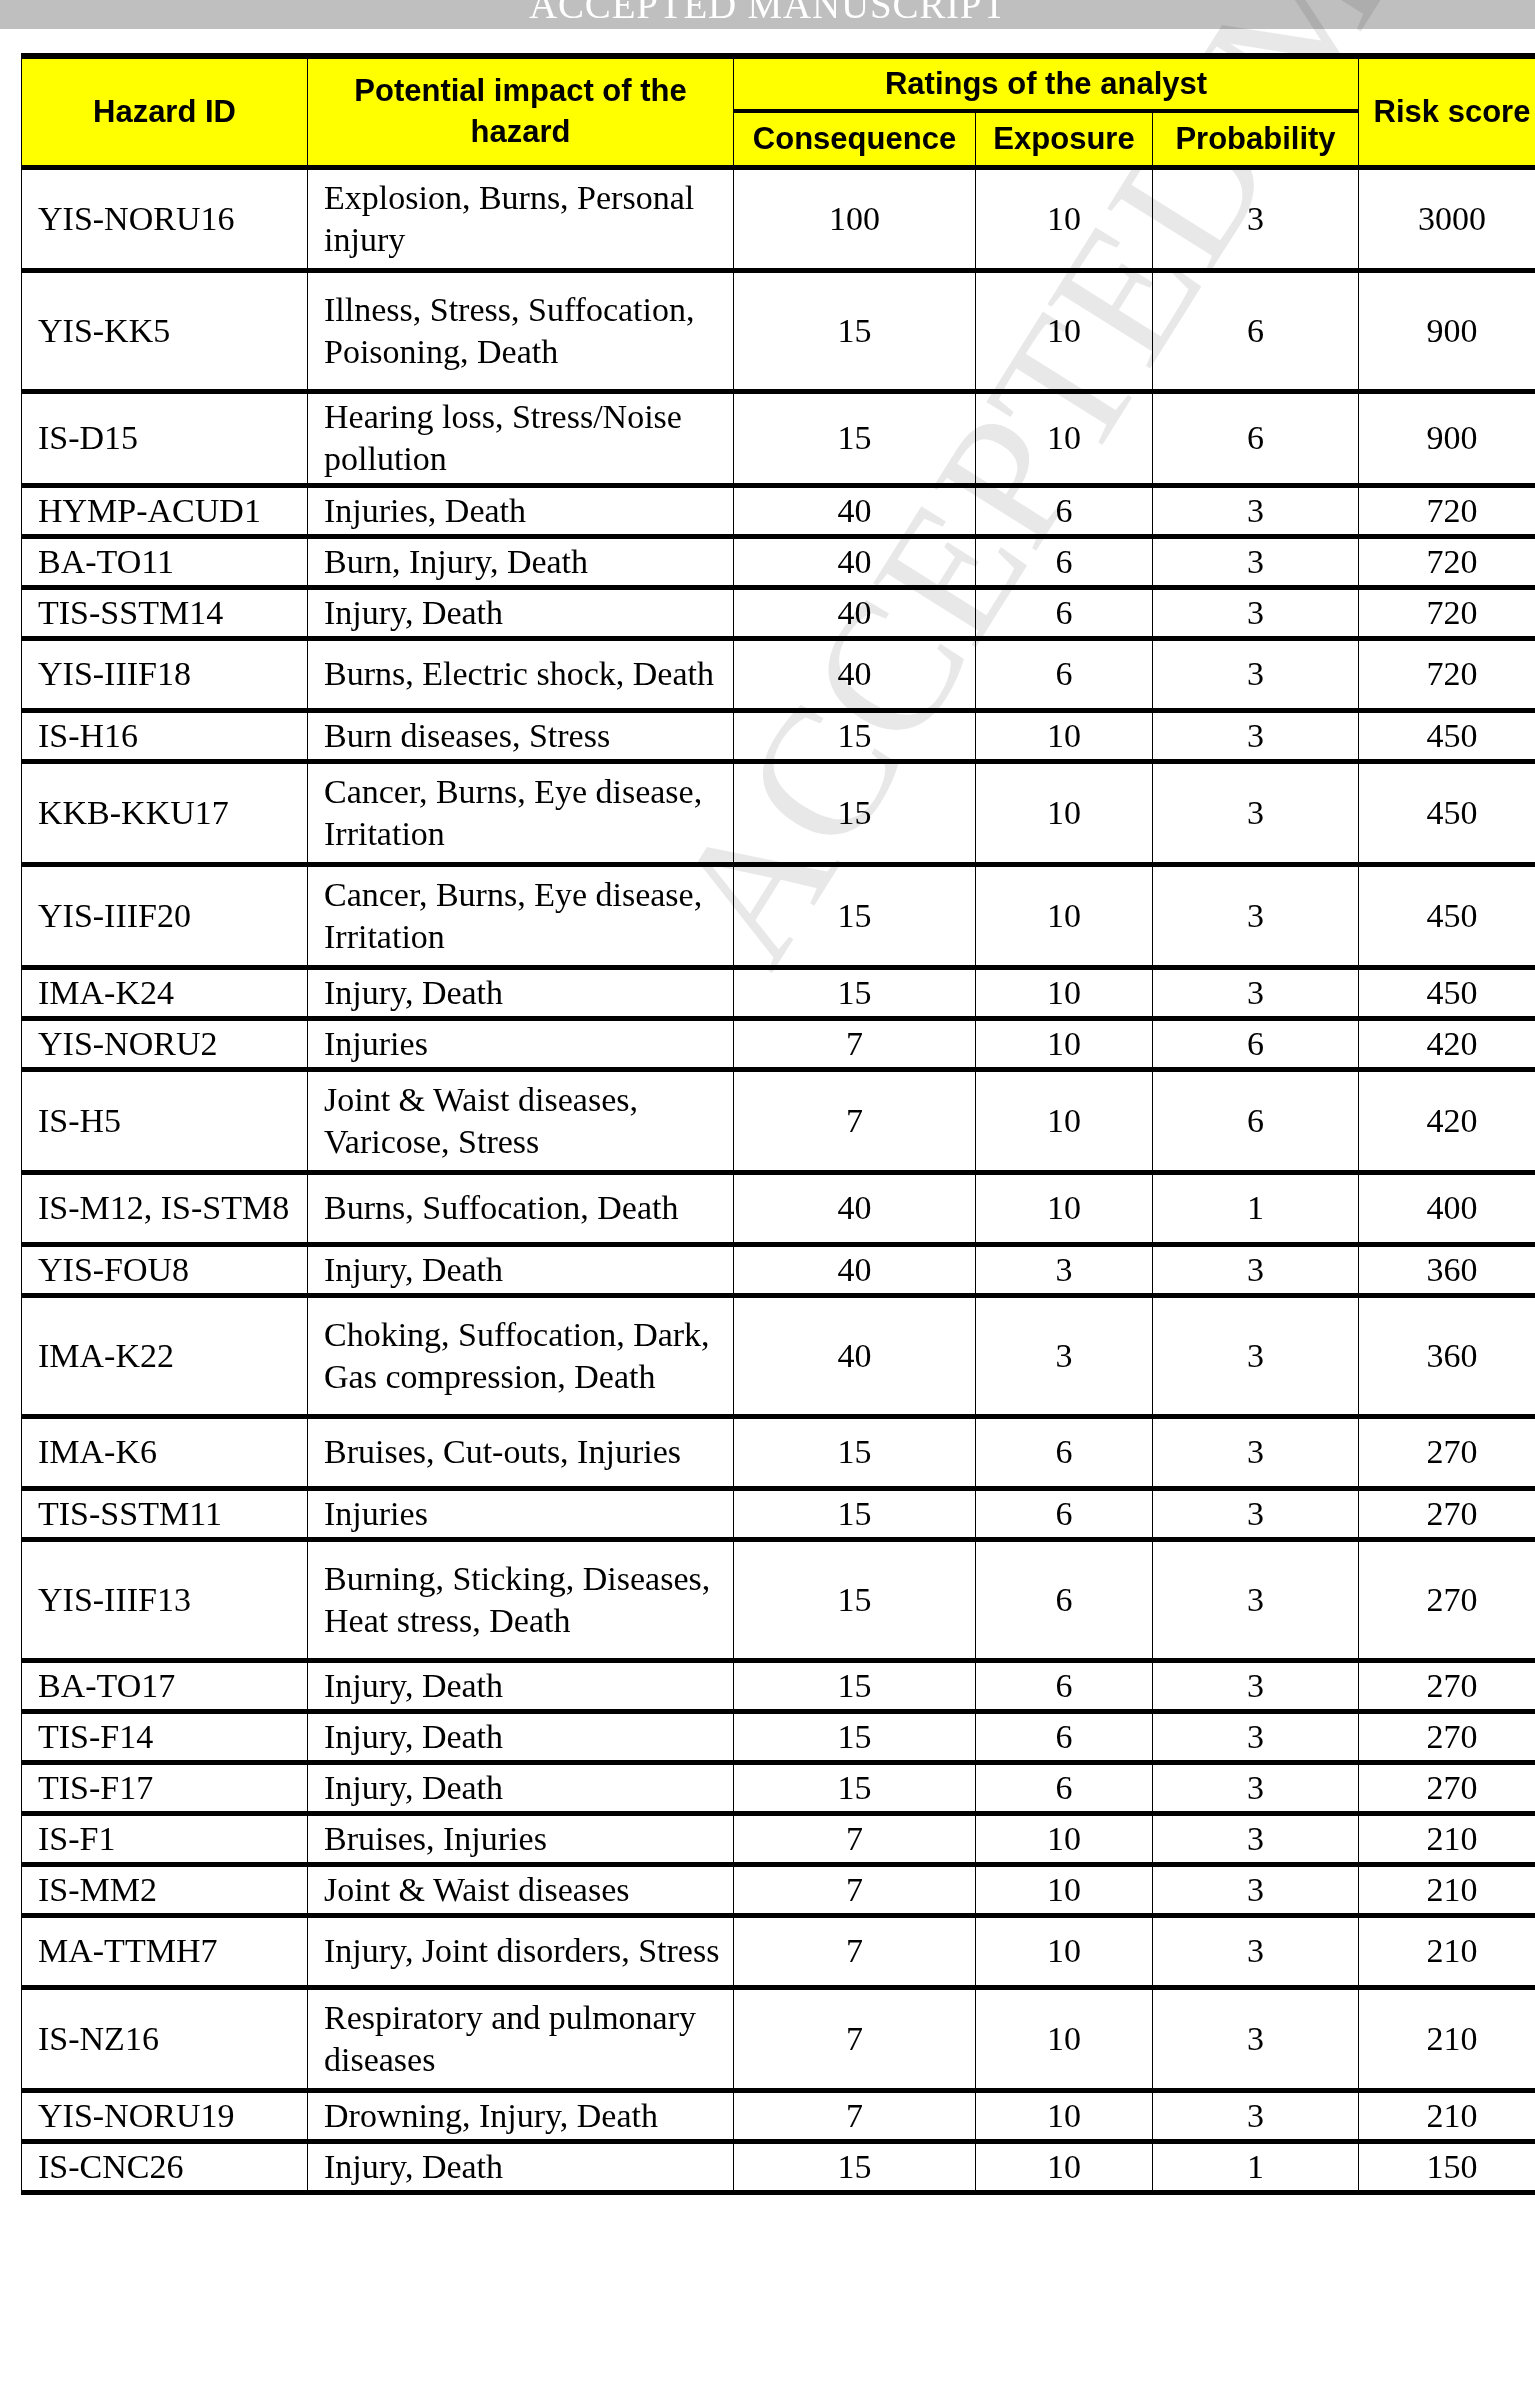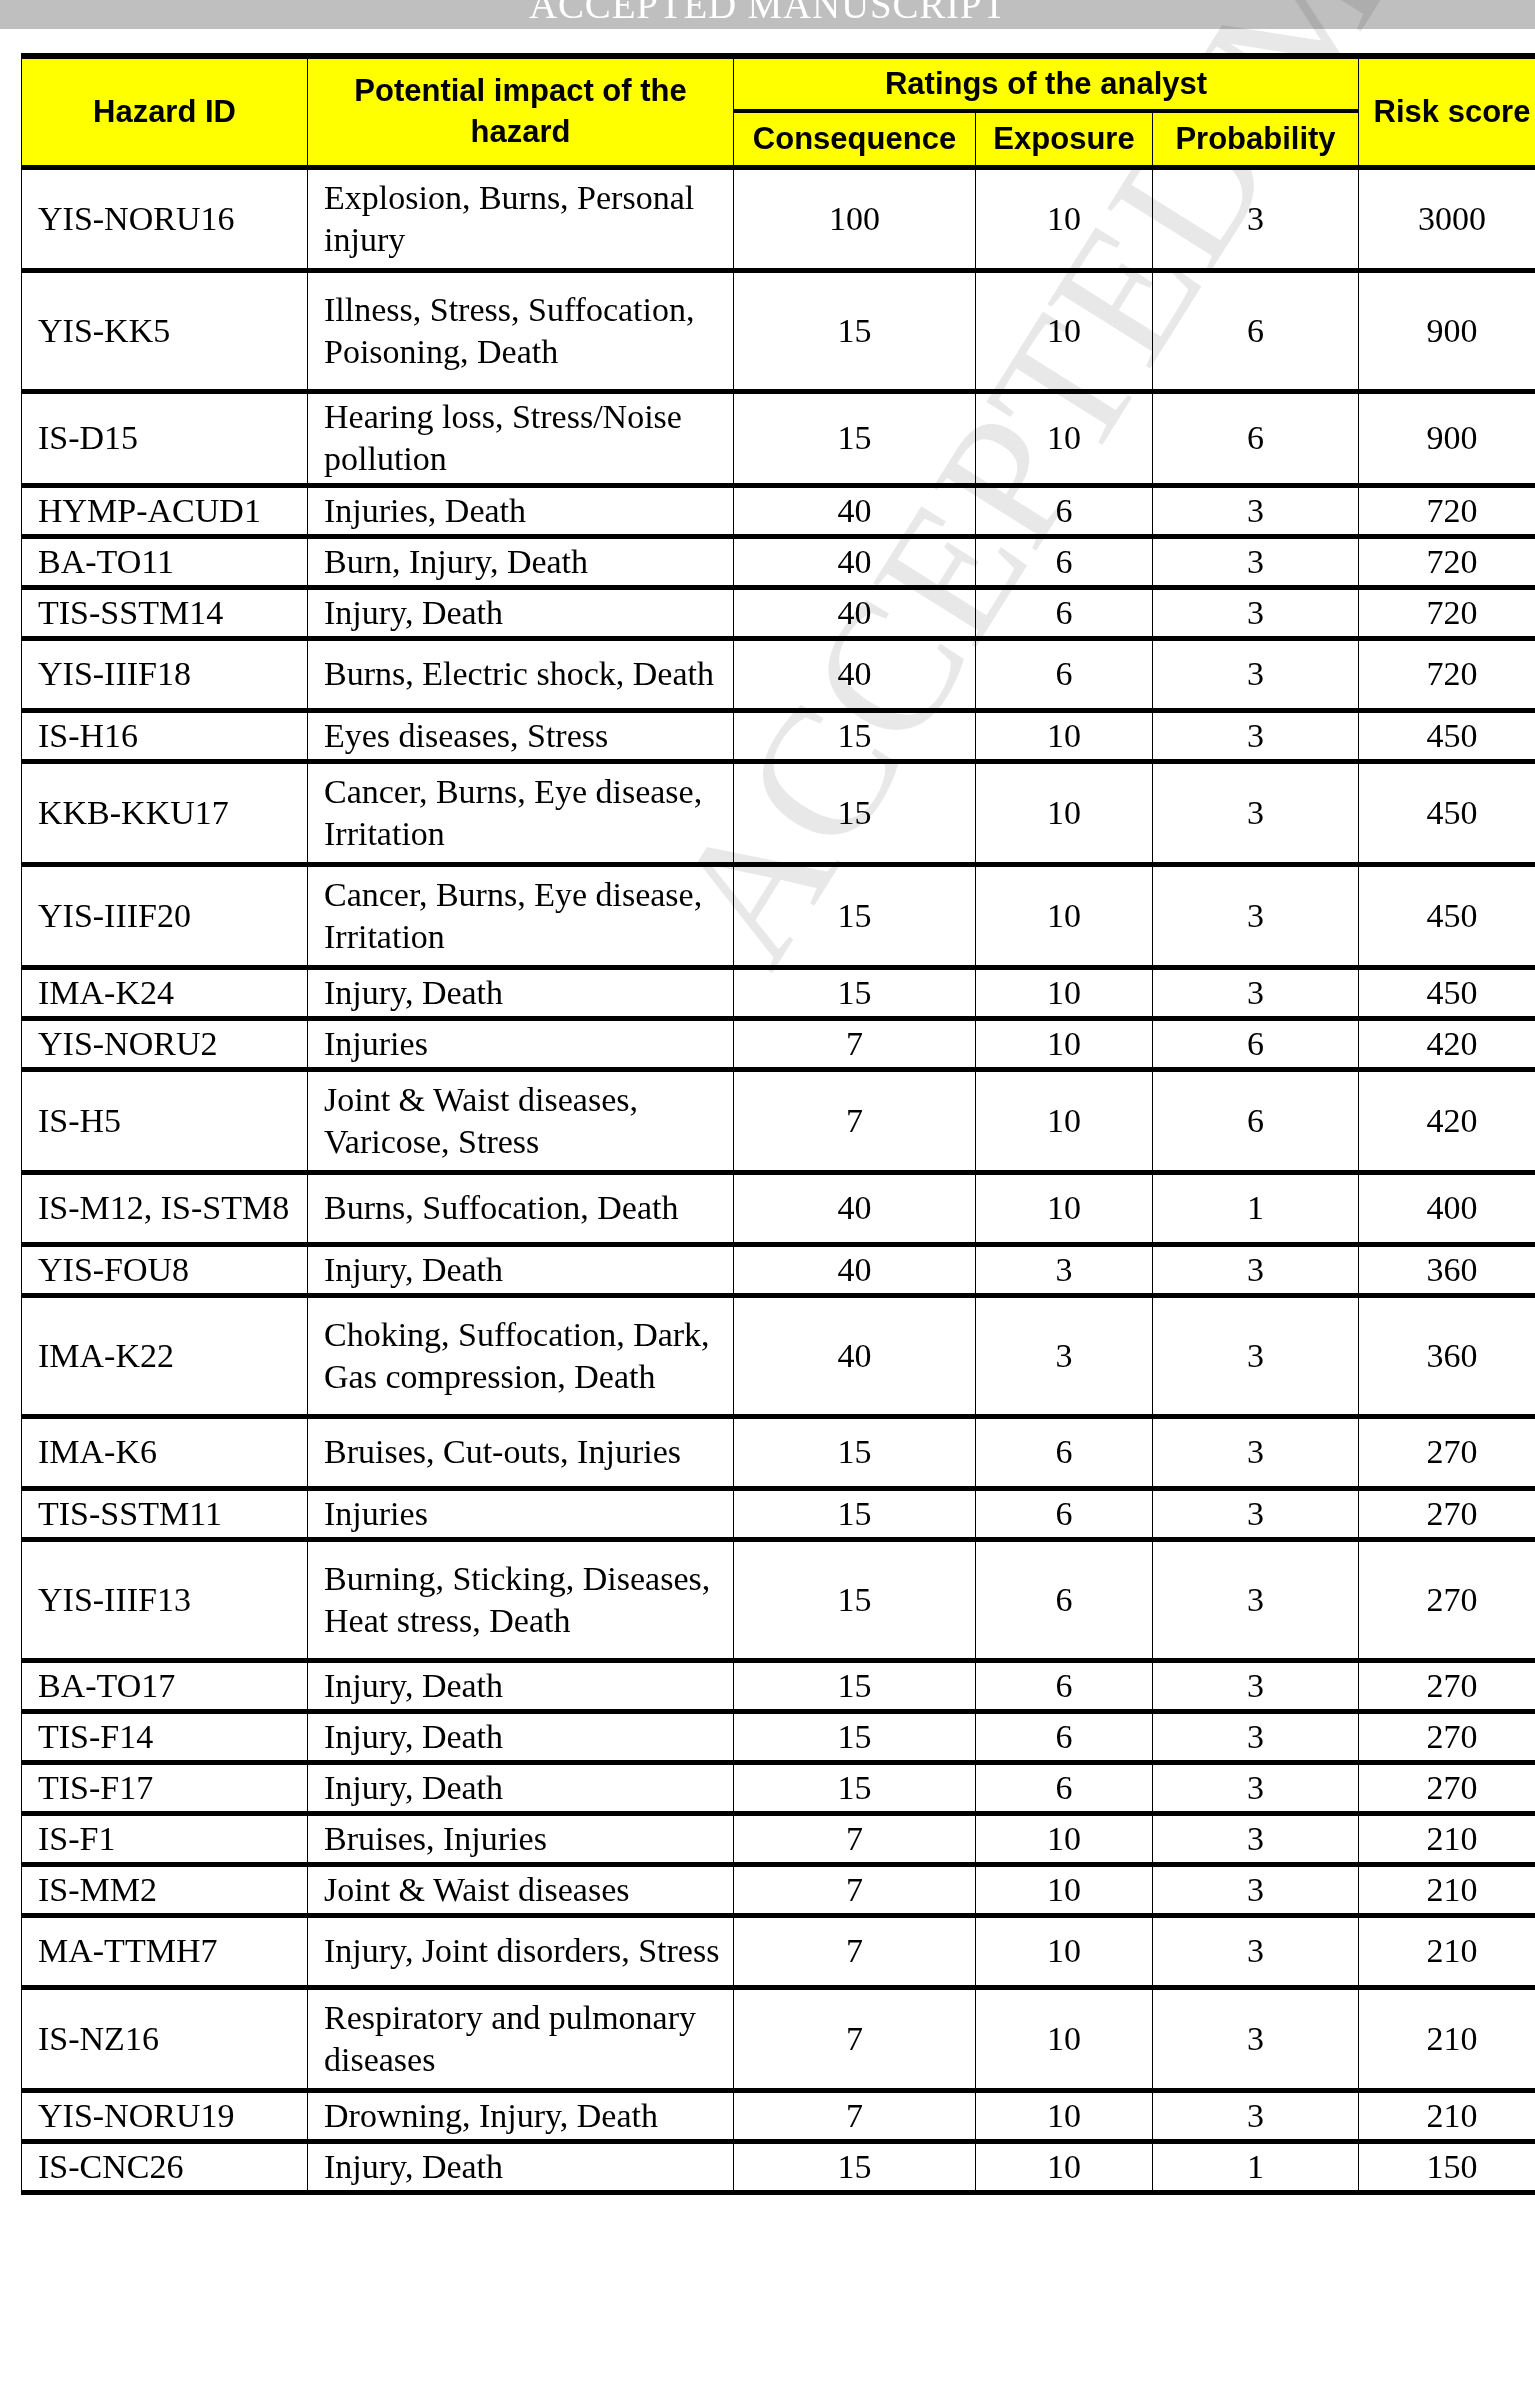--- a/index.html
+++ b/index.html
@@ -102,21 +102,21 @@
       <tr style="height: 72px;">
         <td class="id">YIS-IIIF18</td>
         <td class="impact">Burns, Electric shock, Death</td>
         <td class="num">40</td>
         <td class="num">6</td>
         <td class="num">3</td>
         <td class="num">720</td>
       </tr>
       <tr style="height: 51px;">
         <td class="id">IS-H16</td>
-        <td class="impact">Eyes diseases, Stress</td>
+        <td class="impact">Burn diseases, Stress</td>
         <td class="num">15</td>
         <td class="num">10</td>
         <td class="num">3</td>
         <td class="num">450</td>
       </tr>
       <tr style="height: 103px; margin-left: 40px;">
         <td class="id">KKB-KKU17</td>
         <td class="impact">Cancer, Burns, Eye disease, Irritation</td>
         <td class="num">15</td>
         <td class="num">10</td>

